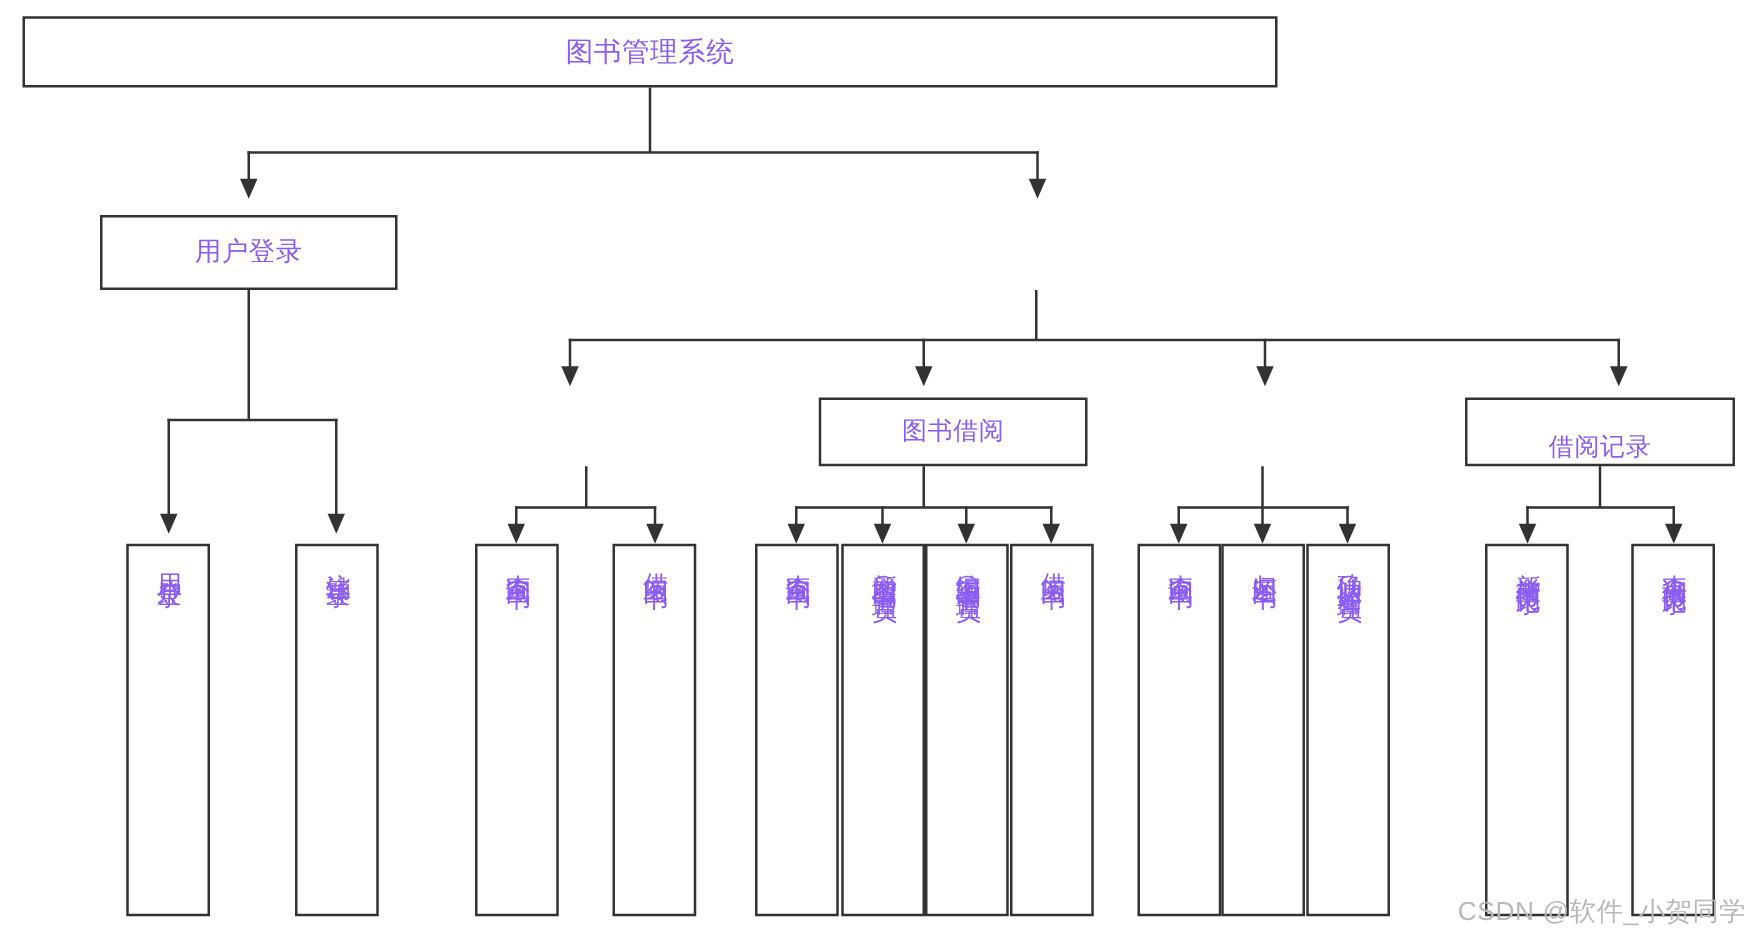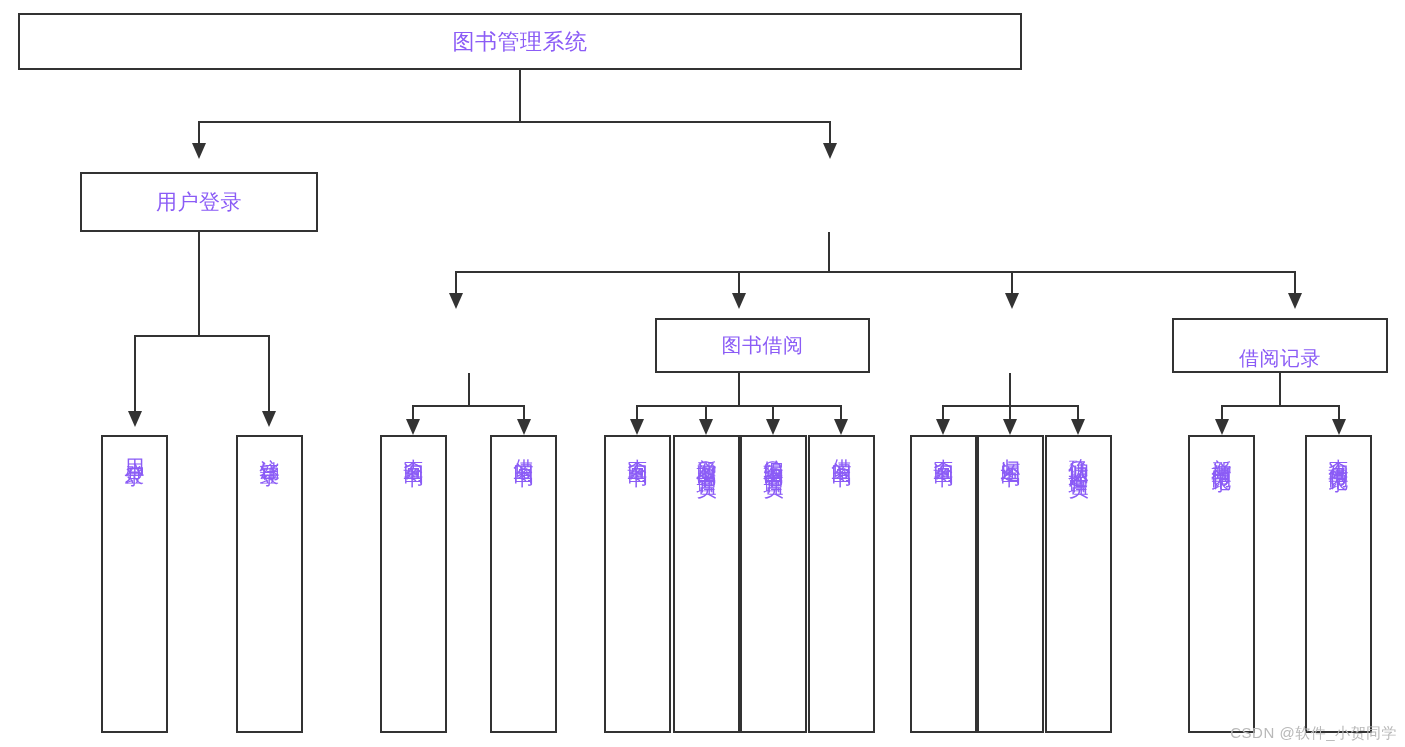--- a/index.html
+++ b/index.html
@@ -73,21 +73,21 @@
     border-left: 7px solid transparent;
     border-right: 7px solid transparent;
     border-top: 16px solid #333333;
   }
 
   
   #watermark {
     position: absolute;
     right: 8px;
     bottom: 4px;
-    font-size: 15px;
+    font-size: 21px;
     color: #b9b9b9;
     white-space: nowrap;
     letter-spacing: 0.5px;
     pointer-events: none;
   }
 </style>
 </head>
 <body>
 
 <div id="canvas">

